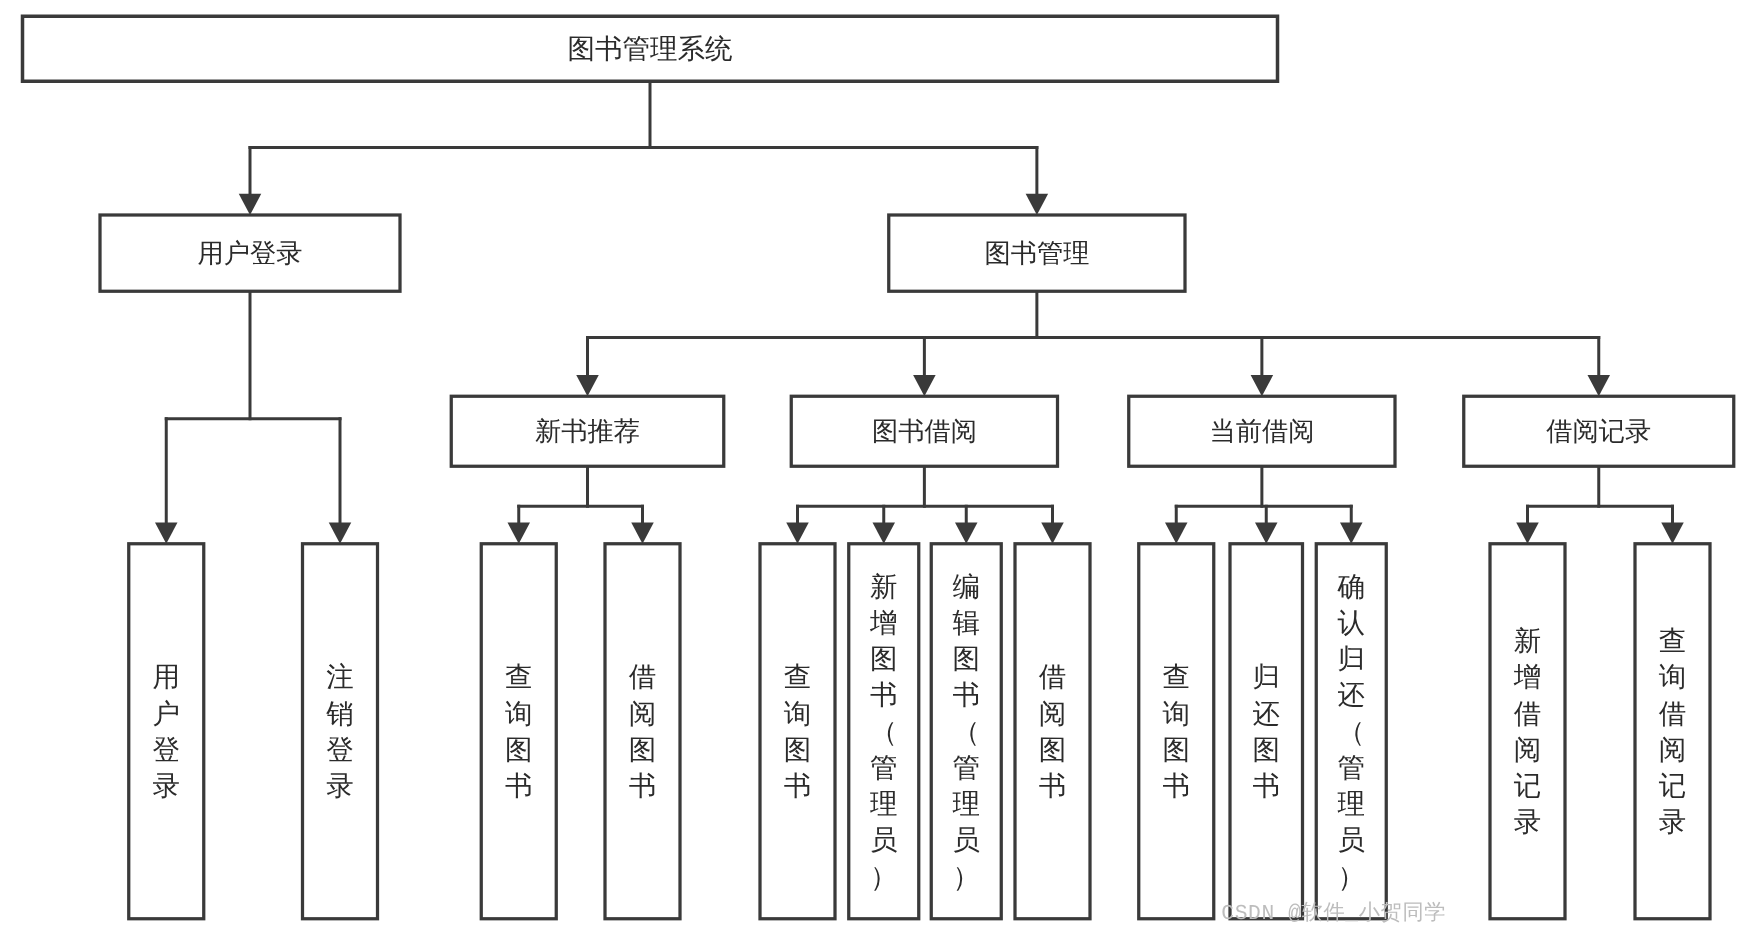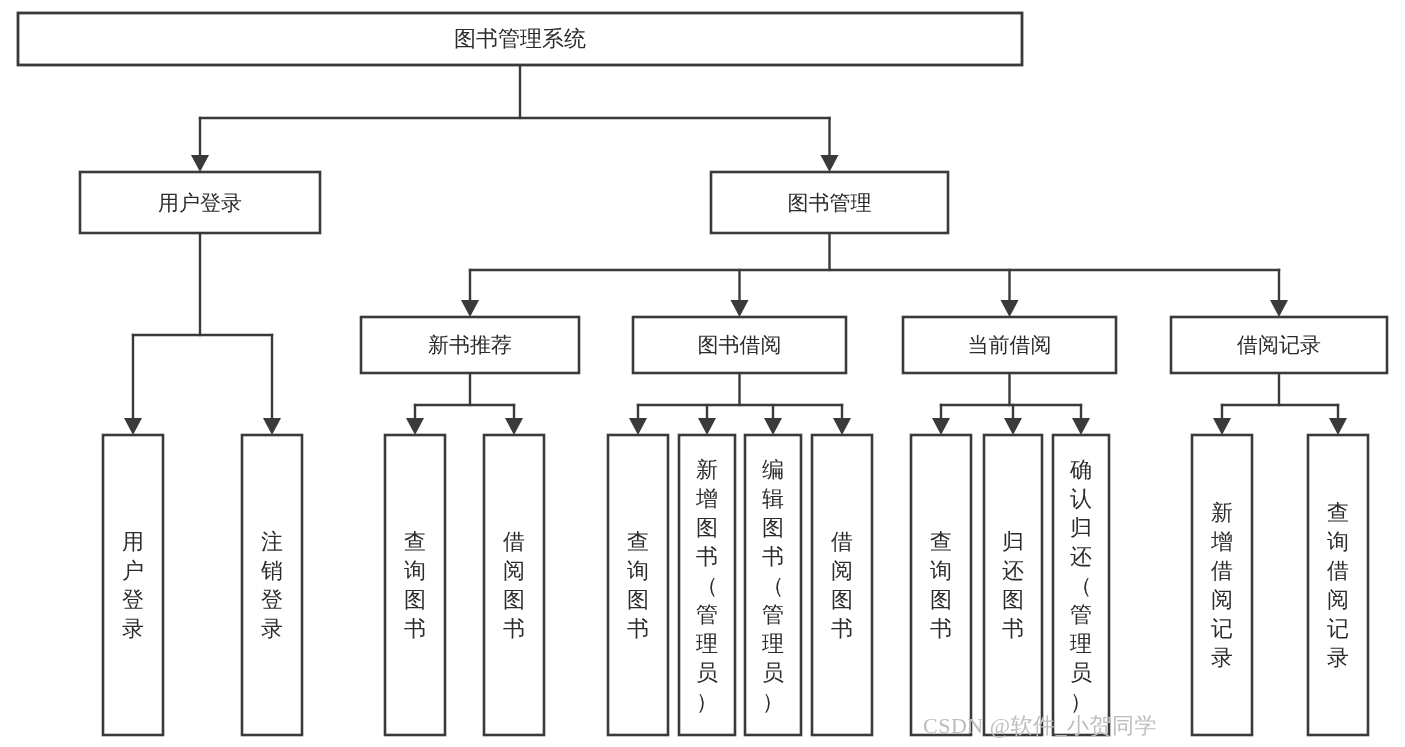--- a/index.html
+++ b/index.html
@@ -58,22 +58,22 @@
   .leaf-label {
     fill: #2b2b2b;
     font-family: "DejaVu Sans", "Liberation Sans", sans-serif;
     font-size: 22px;
     text-anchor: middle;
   }
   .watermark-text {
     position: absolute;
     right: 8px;
     bottom: 6px;
-    font-family: Liberation Serif, serif;
-    font-size: 22px;
+    font-family: Liberation Mono, monospace;
+    font-size: 17px;
     color: #bdbdbd;
     white-space: nowrap;
     letter-spacing: 0.5px;
     user-select: none;
   }
 </style>
 </head>
 <body>
 
 <div id="diagram-root">

